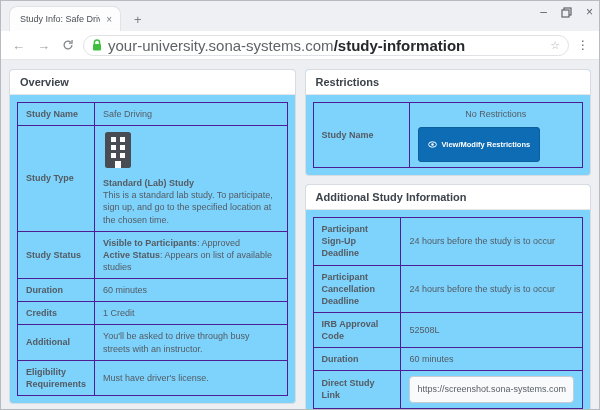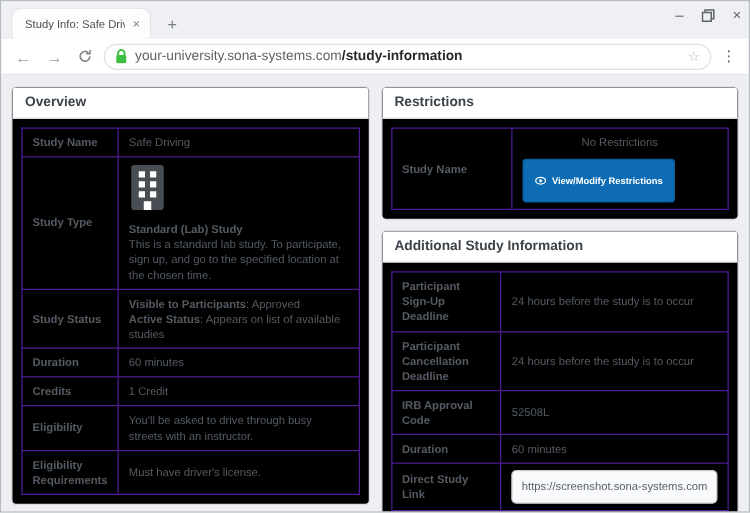--- a/index.html
+++ b/index.html
@@ -27,36 +27,36 @@
   
   .urlbar {
     height: 29px; background: #ffffff; display: flex; align-items: center;
     padding: 0 8px; gap: 6px; border-bottom: 1px solid #e4e6e9;
   }
   .nav-ico { font-size: 13px; color: #9aa0a6; padding: 0 3px; }
   .url-pill {
     flex: 1; height: 21px; border: 1px solid #dfe1e5; border-radius: 11px;
     display: flex; align-items: center; padding: 0 8px; gap: 6px; background: #fff;
   }
-  .url-text { font-size: 11px; color: #5f6368; white-space: nowrap; overflow: hidden; flex: 1; }
+  .url-text { font-size: 15px; color: #5f6368; white-space: nowrap; overflow: hidden; flex: 1; }
   .url-text b { color: #26282b; }
   .star { font-size: 11px; color: #b6babf; }
   .dots { font-size: 12px; color: #5f6368; padding: 0 2px; }
   
   .content { height: 351px; background: #edeff2; padding: 9px 8px; }
   .btn-primary {
     display: inline-flex; align-items: center; gap: 5px;
     background: #0d6cb4; color: #fff; border: 1px solid #0a5f9f; border-radius: 3px;
     font-size: 9px; font-weight: bold; padding: 5px 10px; cursor: pointer;
     font-family: "Liberation Sans", sans-serif;
   }
   .menu-row { margin: 0 0 9px 4px; }
   .cols { display: flex; gap: 9px; align-items: flex-start; }
   .col { flex: 1; display: flex; flex-direction: column; gap: 8px; }
-  .panel { background: #000000; border: 1px solid #d8dbdf; border-radius: 4px; overflow: hidden; }
+  .panel { background: #7dd3fc; border: 1px solid #d8dbdf; border-radius: 4px; overflow: hidden; }
   .panel-header {
     padding: 6px 10px; font-size: 11px; font-weight: bold; color: #3c434b;
     border-bottom: 1px solid #e4e6e9; background: #fff;
   }
   .panel-body { padding: 7px; }
   table.info { width: 100%; border-collapse: collapse; border: 1px solid #e1e4e8; border-radius: 3px; }
   table.info td {
     border: 1px solid #4c1d95; padding: 5px 8px; font-size: 9px; color: #545b63;
     vertical-align: middle; line-height: 1.35; text-align: left;
   }
@@ -167,21 +167,21 @@
               </tr>
               <tr>
                 <td class="lbl">Duration</td>
                 <td>60 minutes</td>
               </tr>
               <tr>
                 <td class="lbl">Credits</td>
                 <td>1 Credit</td>
               </tr>
               <tr>
-                <td class="lbl">Eligibility</td>
+                <td class="lbl">Additional</td>
                 <td>You'll be asked to drive through busy streets with an instructor.</td>
               </tr>
               <tr>
                 <td class="lbl">Eligibility Requirements</td>
                 <td>Must have driver's license.</td>
               </tr>
             </tbody>
               </table>
           </div>
         </div>

